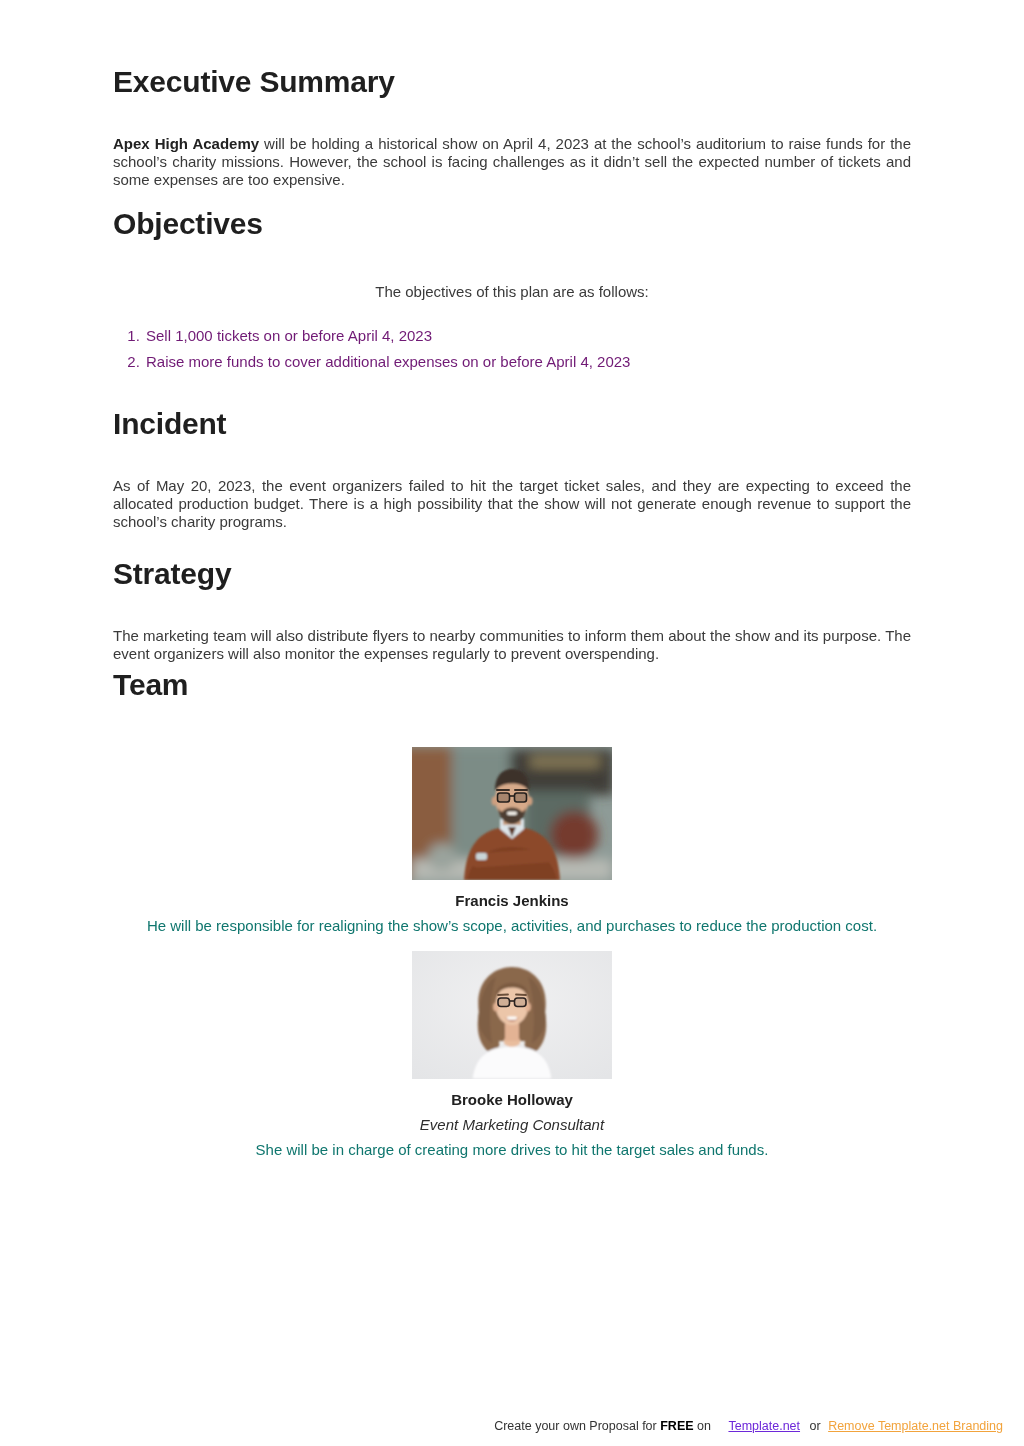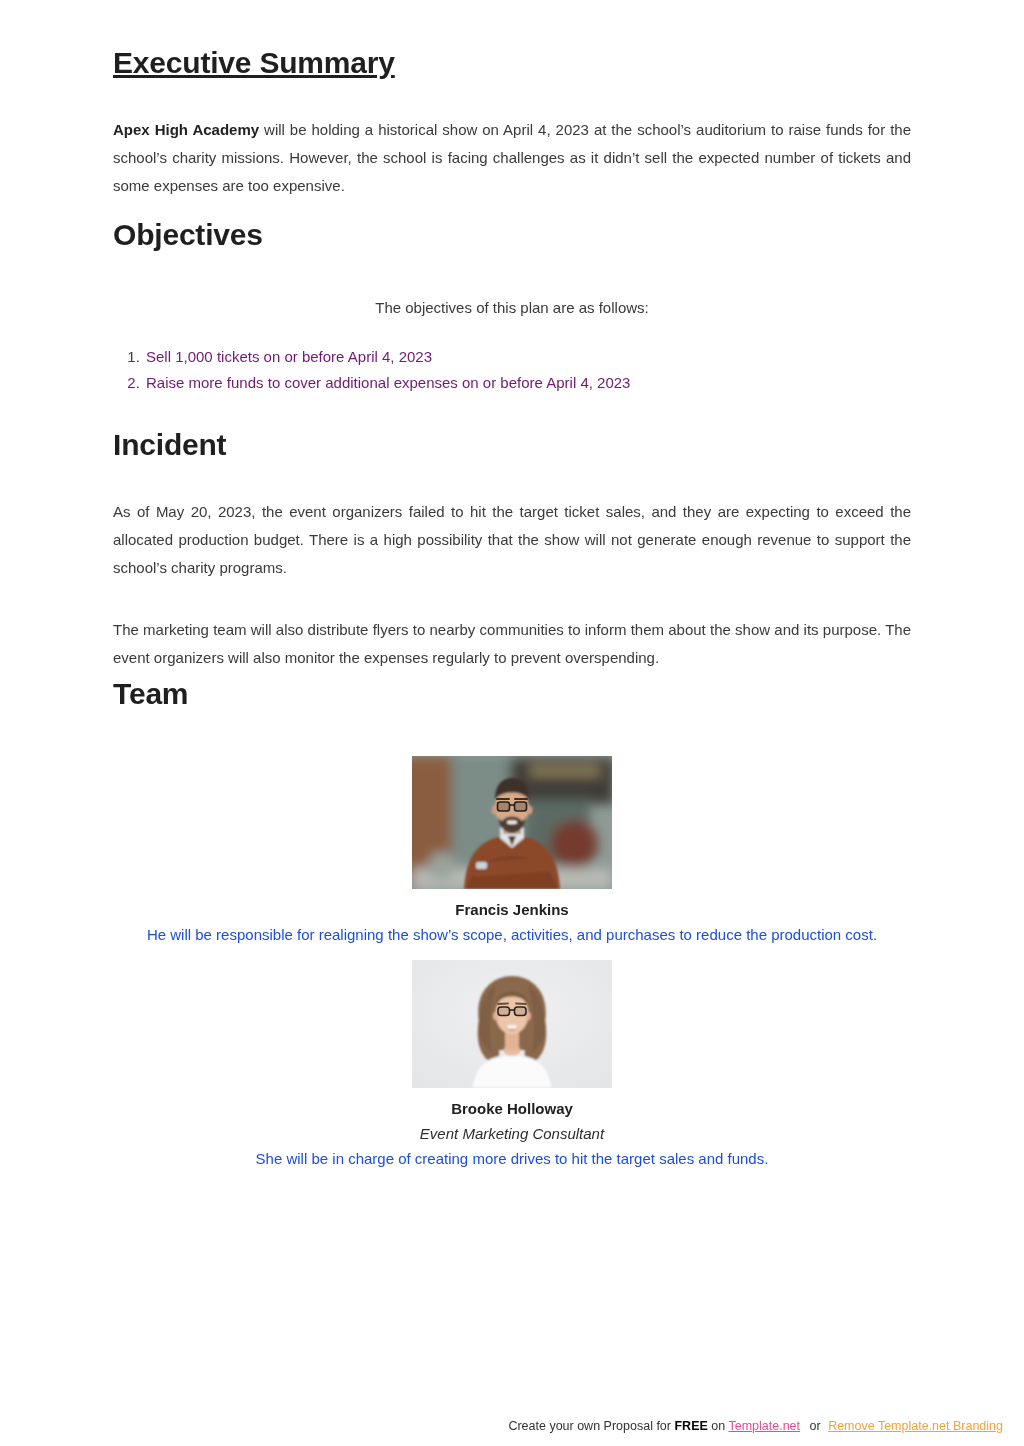--- a/index.html
+++ b/index.html
@@ -11,23 +11,23 @@
     overflow: hidden;
     position: relative;
   }
   .page { padding: 0 113px; }
 
   h1.sec-heading {
     font-size: 30px; line-height: 38px;
     font-weight: 700; color: #1f1f1f;
     letter-spacing: -0.2px;
   }
-  .mt-first { margin-top: 44px; text-decoration: underline; }
+  .mt-first { margin-top: 63px; }
   .para {
-    font-size: 15px; line-height: 28px;
+    font-size: 15px; line-height: 18px;
     text-align: justify; color: #3a3a3a;
     margin-top: 34px;
   }
   .para strong { color: #222222; }
   .intro { margin-top: 40px; text-align: center; }
   .h-objectives { margin-top: 16px; }
   .h-incident  { margin-top: 30px; }
   .h-strategy  { margin-top: 24px; }
   .h-team      { margin-top: 3px; }
 
@@ -53,33 +53,33 @@
     margin-top: 8px;
     font-size: 15px; line-height: 25px;
     font-weight: 700; color: #212121;
   }
   .member-role {
     font-size: 15px; line-height: 25px;
     font-style: italic; color: #2e2e2e;
   }
   .member-desc {
     font-size: 15px; line-height: 25px;
-    color: #1d4ed8;
+    color: #0f766e;
   }
 
   .footer {
     position: absolute;
     right: 21px; top: 1418px;
     font-size: 12.5px; line-height: 16px;
     color: #333333;
     white-space: nowrap;
   }
   .footer strong { color: #000000; }
   .footer a { text-decoration: underline; cursor: pointer; }
-  .footer a.blue   { color: #ec4899; }
+  .footer a.blue   { color: #6d28d9; margin-left: 14px; }
   .footer .or-word { margin: 0 4px 0 6px; }
   .footer a.orange { color: #f2a33c; }
 </style>
 </head>
 <body>
 
 <div class="page">
 
   <section>
     <h1 class="sec-heading mt-first">Executive Summary</h1>
@@ -94,20 +94,21 @@
       <li>Raise more funds to cover additional expenses on or before April 4, 2023</li>
     </ol>
   </section>
 
   <section>
     <h1 class="sec-heading h-incident">Incident</h1>
     <p class="para">As of May 20, 2023, the event organizers failed to hit the target ticket sales, and they are expecting to exceed the allocated production budget. There is a high possibility that the show will not generate enough revenue to support the school’s charity programs.</p>
   </section>
 
   <section>
+    <h1 class="sec-heading h-strategy">Strategy</h1>
     <p class="para">The marketing team will also distribute flyers to nearby communities to inform them about the show and its purpose. The event organizers will also monitor the expenses regularly to prevent overspending.</p>
   </section>
 
   <section class="team-section">
     <h1 class="sec-heading h-team" style="text-align:left">Team</h1>
 
     <figure class="photo-frame photo-1">
       <svg viewBox="0 0 200 133" preserveAspectRatio="none">
         <defs>
           <filter id="blurBg" x="-20%" y="-20%" width="140%" height="140%">

